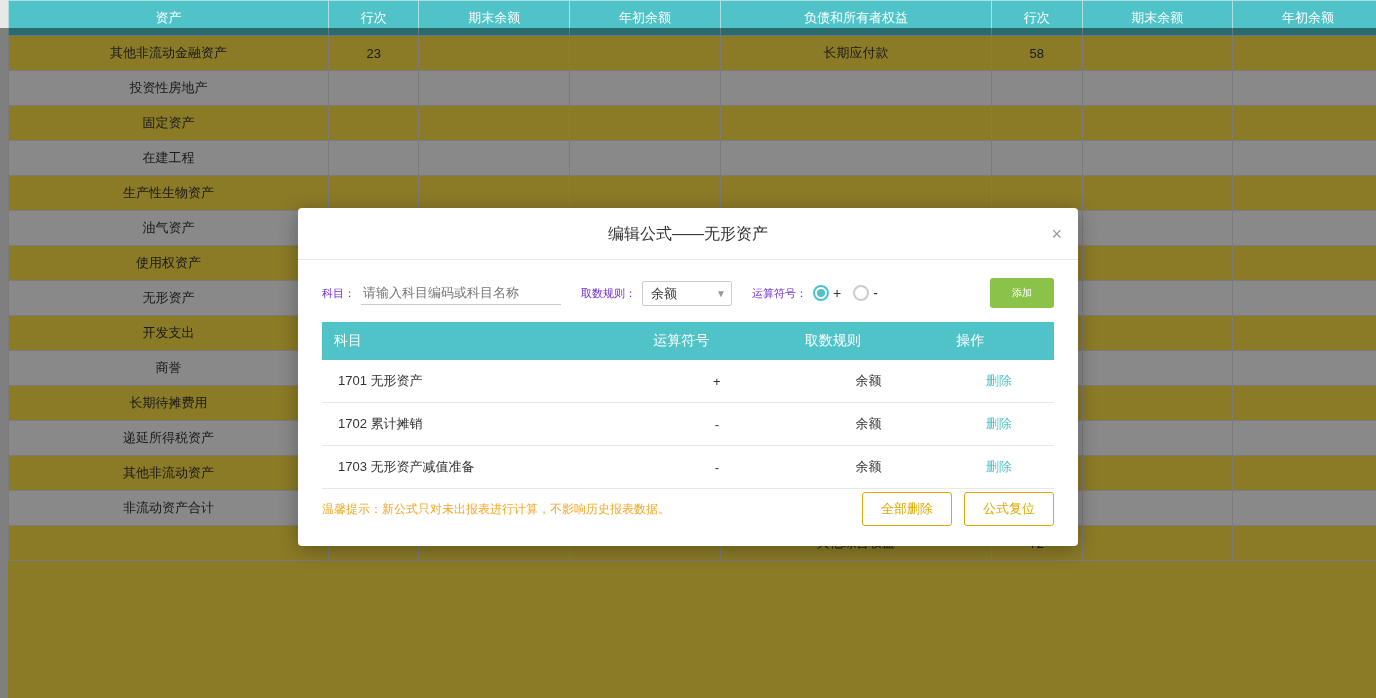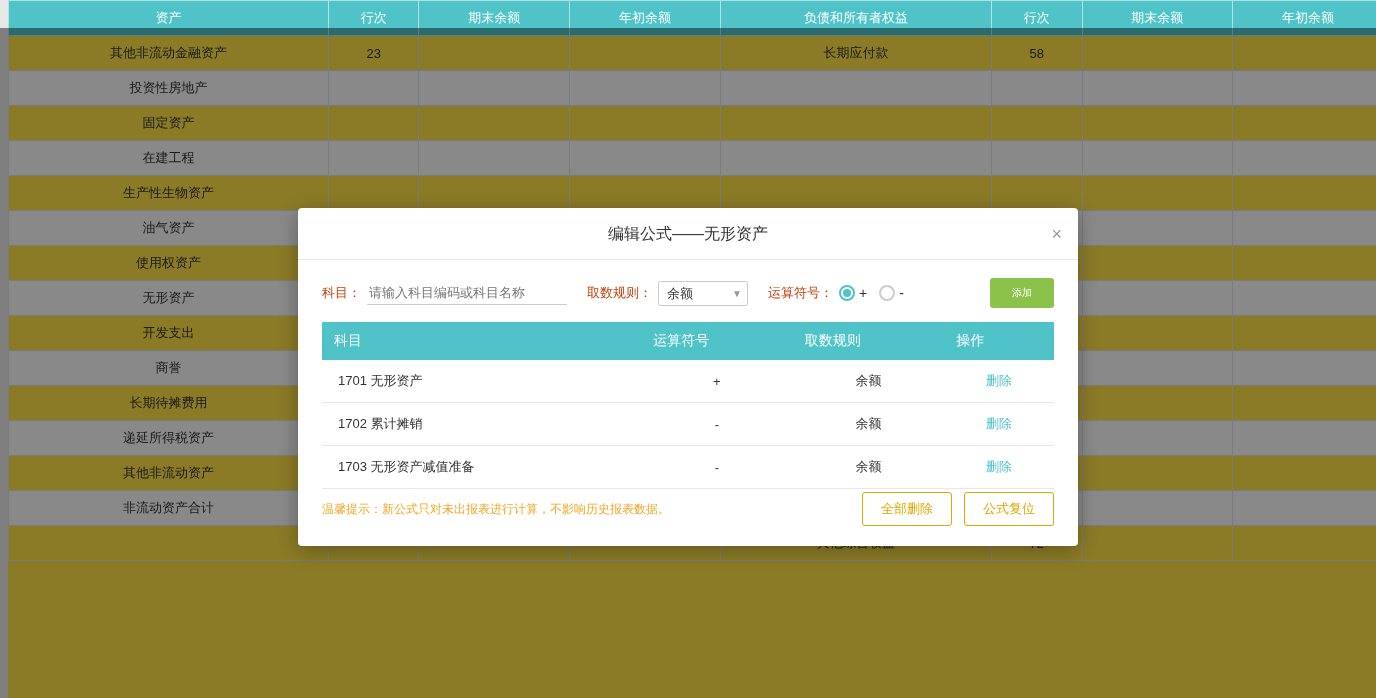--- a/index.html
+++ b/index.html
@@ -105,23 +105,23 @@
       gap: 20px;
     }
 
     .form-group {
       display: flex;
       align-items: center;
       gap: 6px;
     }
 
     .form-label {
-      color: #c2410c;
+      color: #6d28d9;
       white-space: nowrap;
-      font-size: 13px;
+      font-size: 11px;
     }
 
     .form-input {
       border: none;
       border-bottom: 1px solid #ccc;
       outline: none;
       padding: 4px 2px;
       width: 200px;
       font-size: 13px;
       color: #999;

